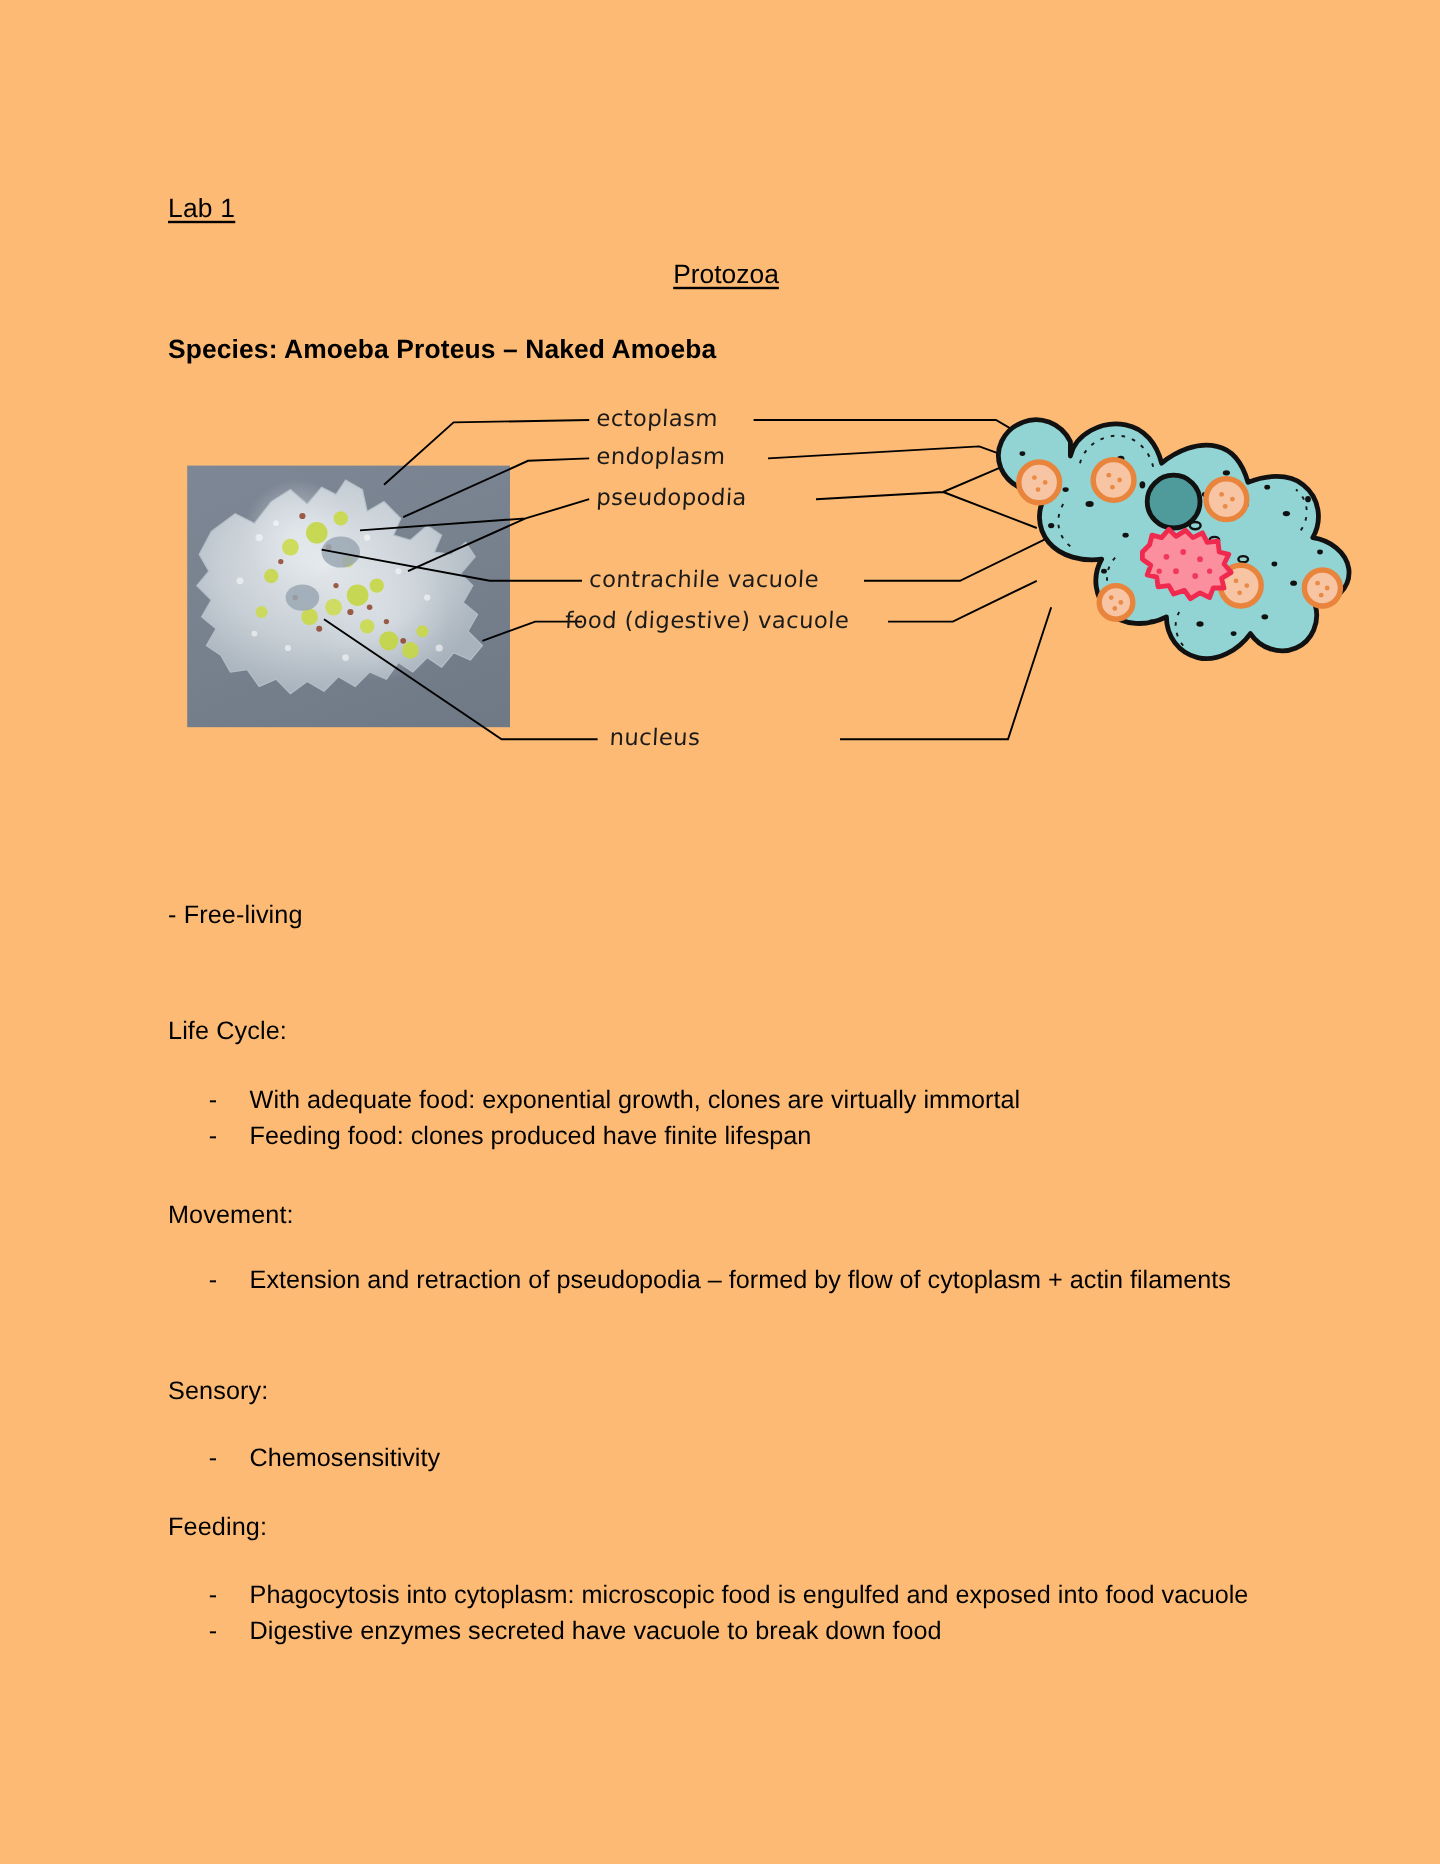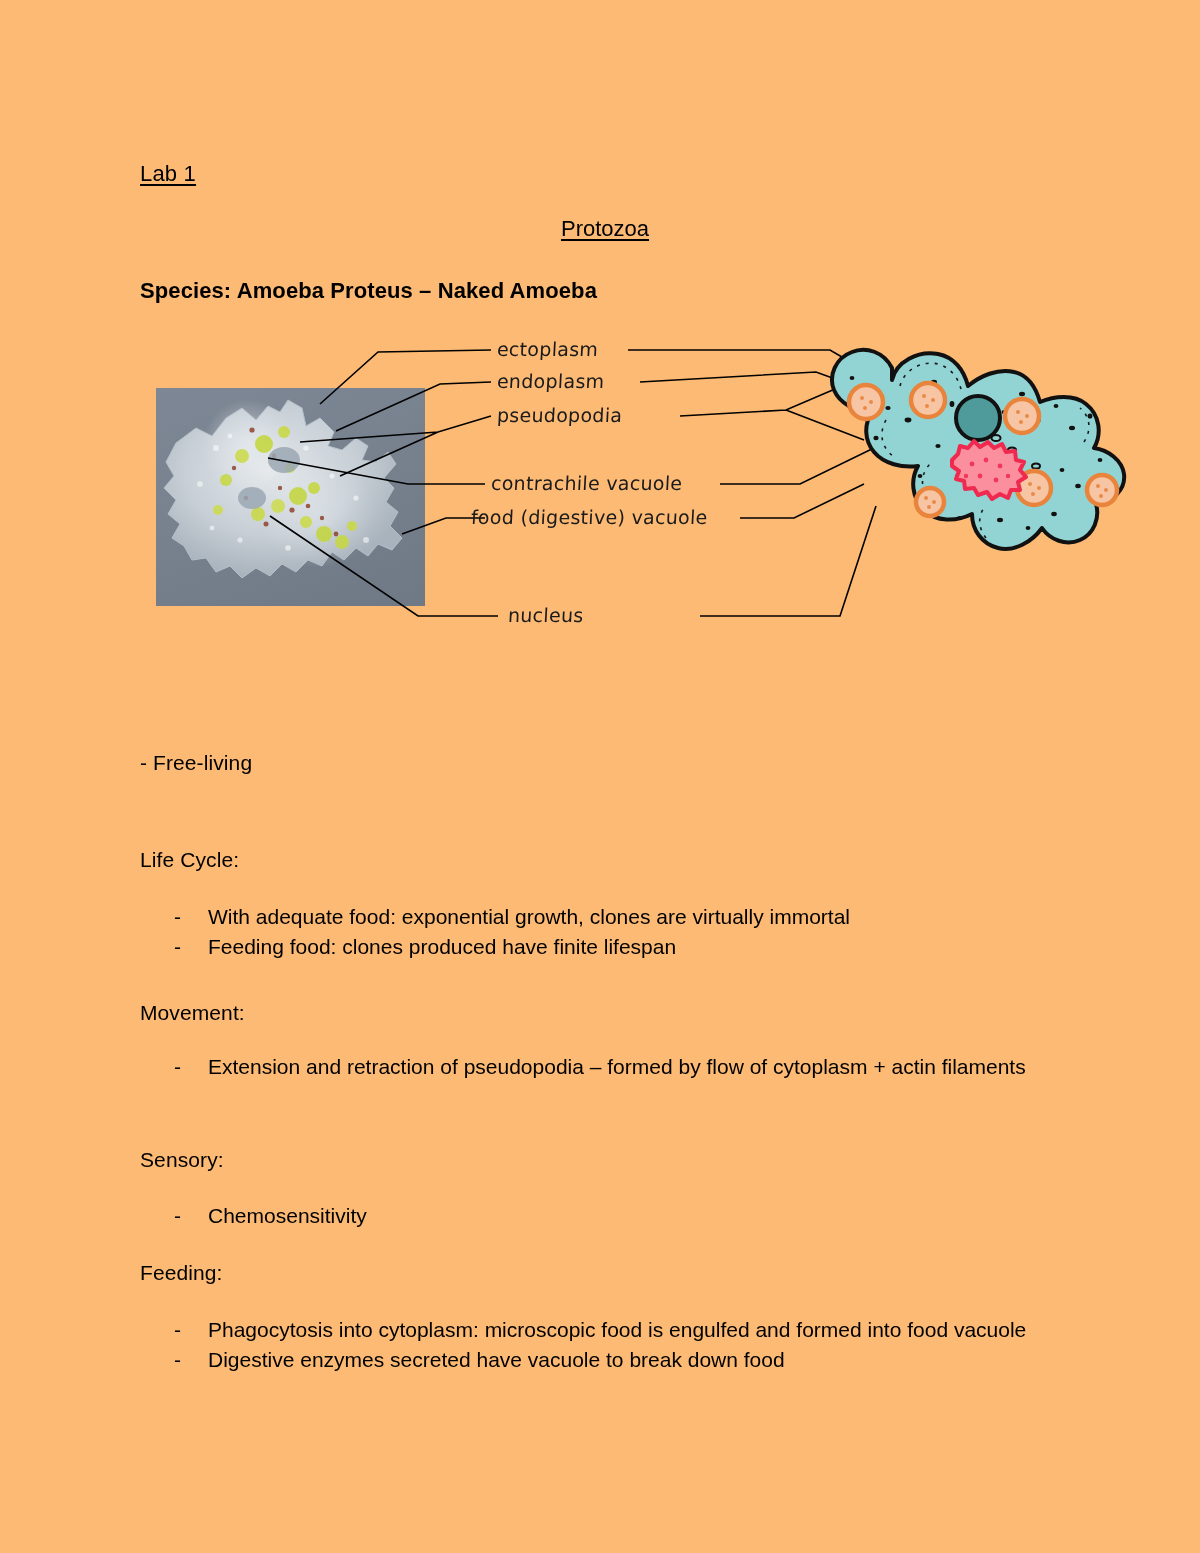--- a/index.html
+++ b/index.html
@@ -352,21 +352,21 @@
     <div class="bullet-row">
       <span class="bullet-dash">-</span>
       <span class="bullet-text">Chemosensitivity</span>
     </div>
   </div>
 
   <div class="para" style="top:1259px;">Feeding:</div>
   <div class="bullets" style="top:1316px;">
     <div class="bullet-row">
       <span class="bullet-dash">-</span>
-      <span class="bullet-text">Phagocytosis into cytoplasm: microscopic food is engulfed and formed into food vacuole</span>
+      <span class="bullet-text">Phagocytosis into cytoplasm: microscopic food is engulfed and exposed into food vacuole</span>
     </div>
     <div class="bullet-row">
       <span class="bullet-dash">-</span>
       <span class="bullet-text">Digestive enzymes secreted have vacuole to break down food</span>
     </div>
   </div>
 
 </div>
 
 </body></html>

